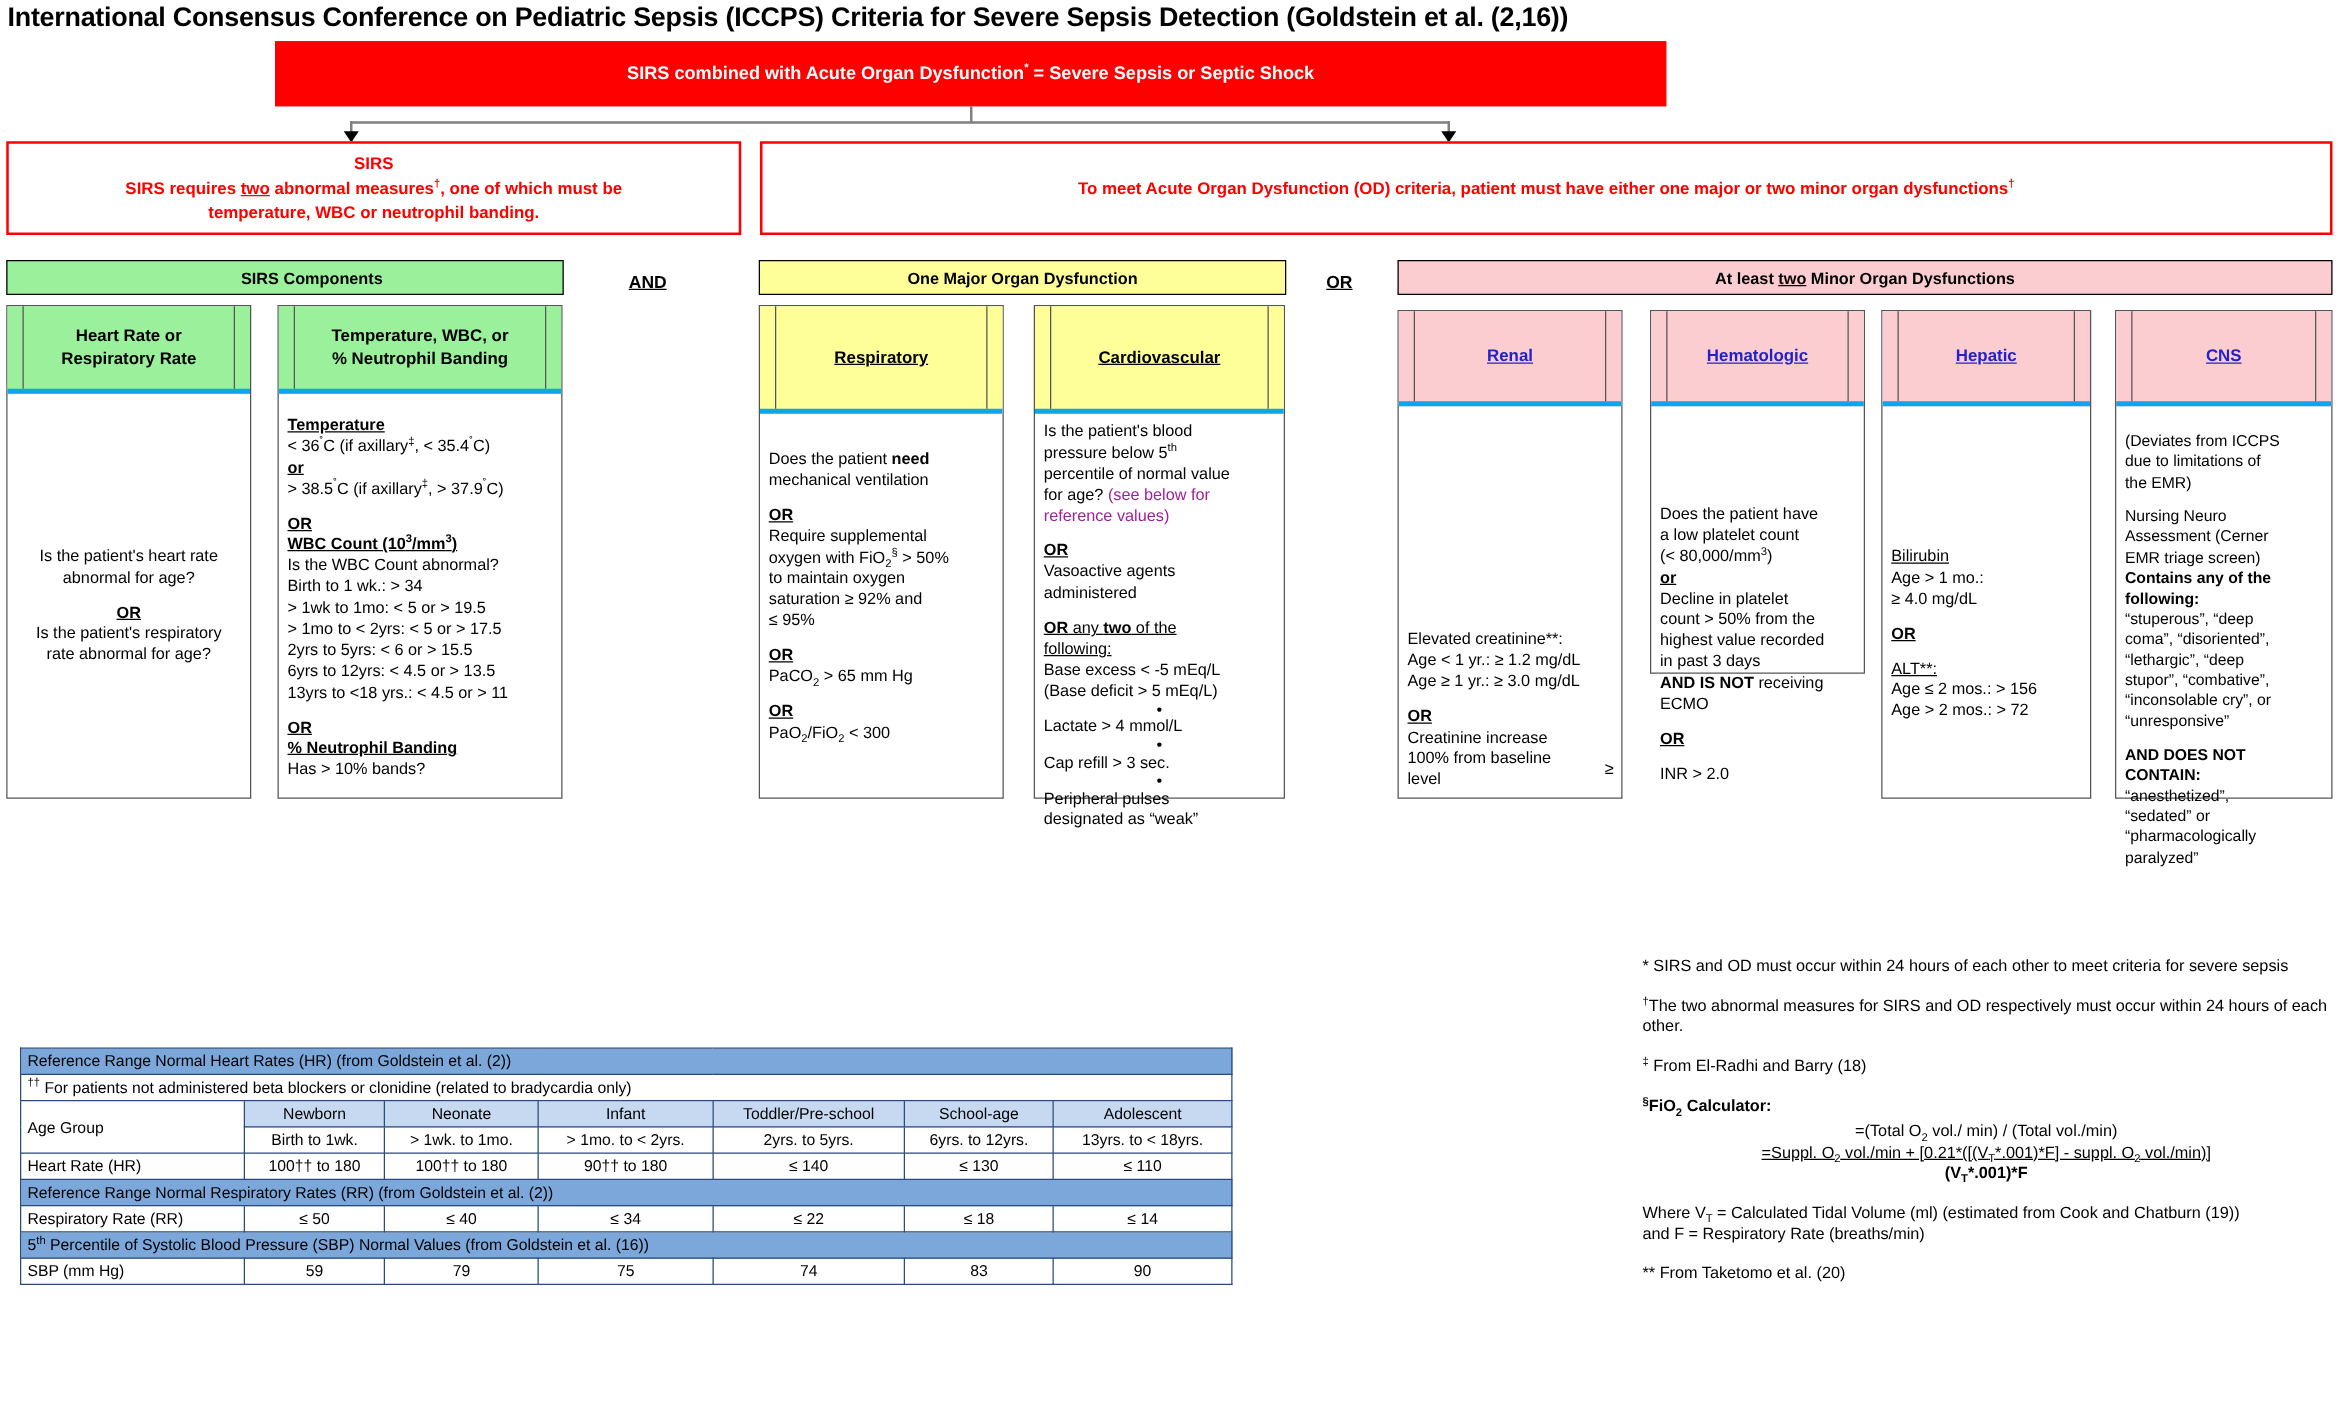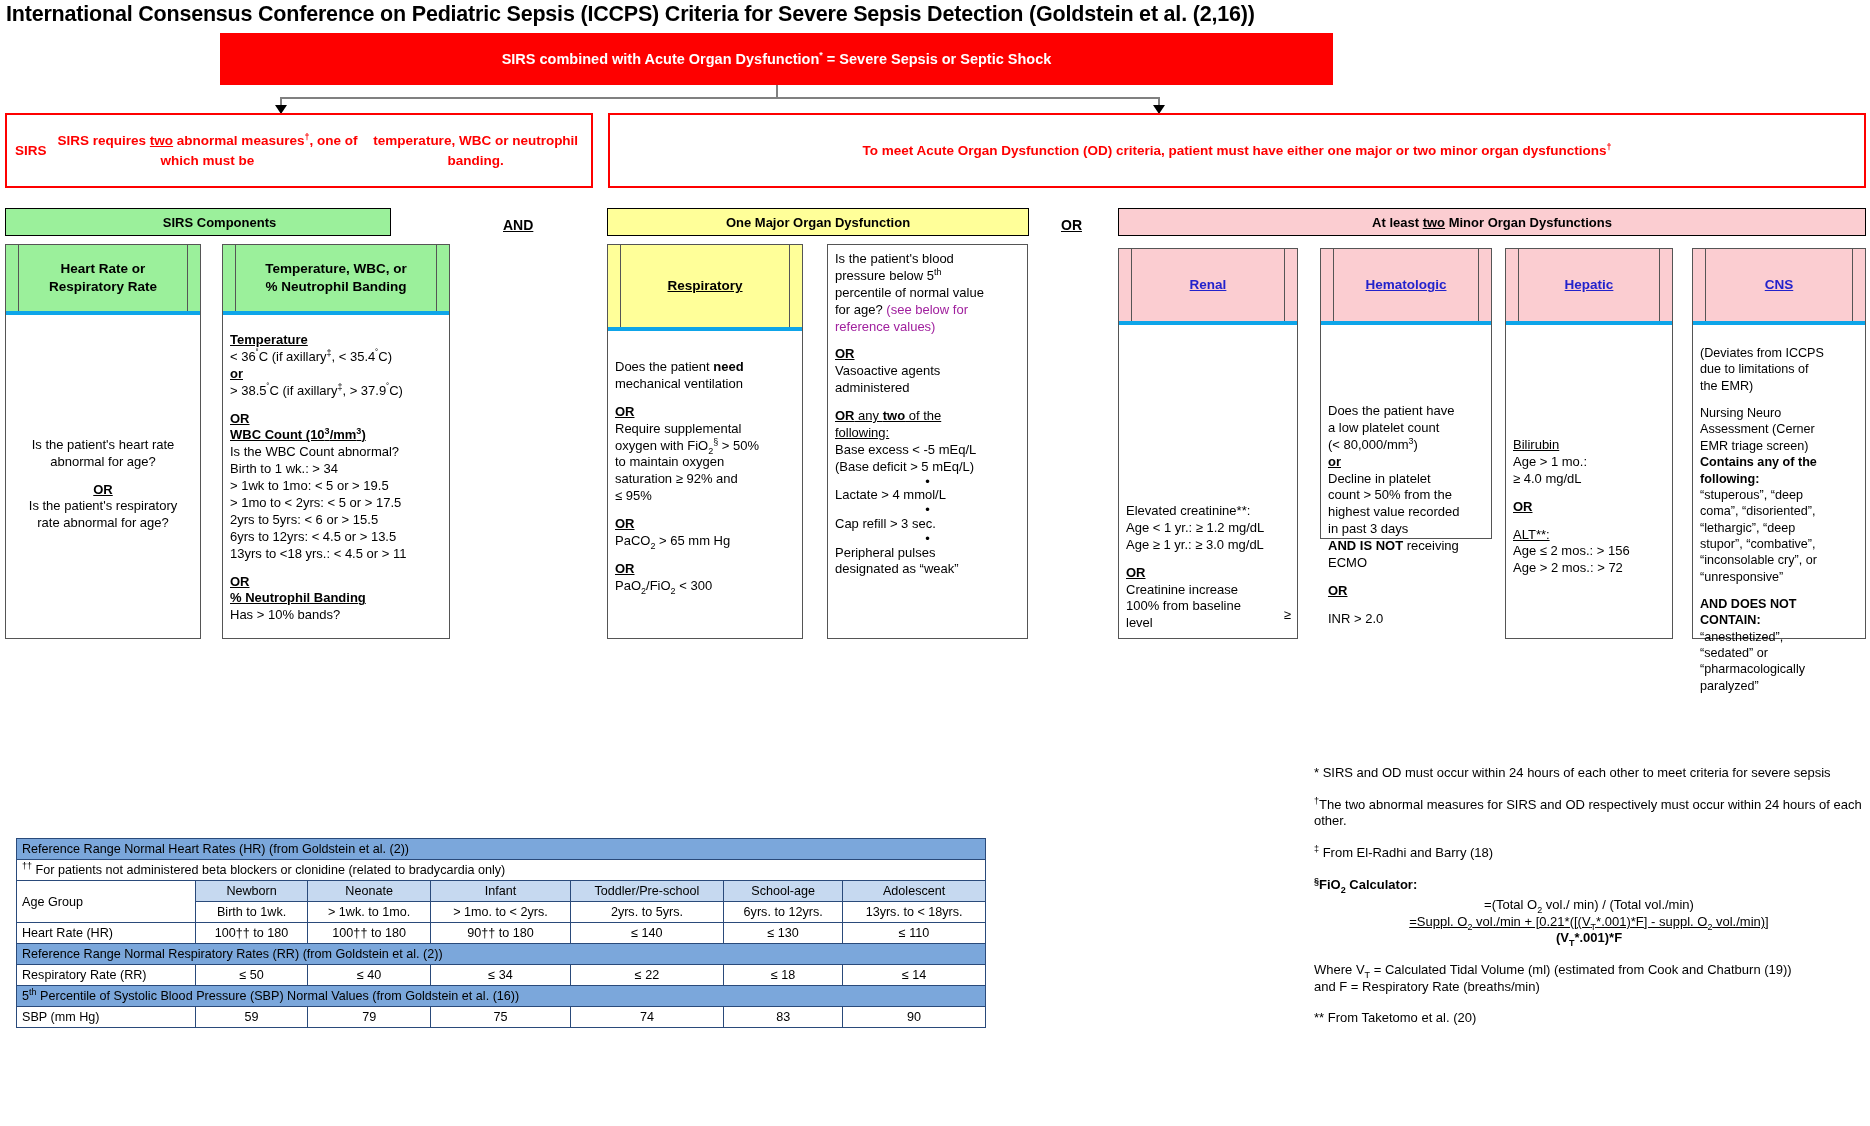--- a/index.html
+++ b/index.html
@@ -34,33 +34,33 @@
   #conn-v2{left:280px;top:97px;width:2px;height:16px;}
   #conn-v3{left:1158px;top:97px;width:2px;height:16px;}
   .arrow{width:0;height:0;border-left:6px solid transparent;border-right:6px solid transparent;border-top:9px solid #000;}
   #arrow1{left:275px;top:105px;}
   #arrow2{left:1153px;top:105px;}
 
   
   .redbox{
     border:2px solid #fe0000;background:#fff;
     color:#fe0000;font-weight:bold;font-size:13.5px;text-align:center;
-    display:flex;flex-direction:row;align-items:center;justify-content:center;
+    display:flex;flex-direction:column;align-items:center;justify-content:center;
     line-height:1.45;padding:4px 8px;
   }
   #sirs-box{left:5px;top:113px;width:588px;height:75px;}
   #od-box{left:608px;top:113px;width:1258px;height:75px;}
   .u{text-decoration:underline;}
 
   
   .sectionbar{
     border:1px solid #000;font-weight:bold;font-size:13px;
     display:flex;align-items:center;justify-content:center;text-align:center;
   }
-  #bar-sirs{left:5px;top:208px;width:386px;height:28px;background:#9bf09b;padding-left:43px;}
+  #bar-sirs{left:5px;top:208px;width:446px;height:28px;background:#9bf09b;padding-left:43px;}
   #bar-major{left:607px;top:208px;width:422px;height:28px;background:#ffff99;}
   #bar-minor{left:1118px;top:208px;width:748px;height:28px;background:#fbcdd1;}
 
   .conj{font-weight:bold;font-size:14px;text-decoration:underline;}
   #conj-and{left:503px;top:217px;}
   #conj-or{left:1061px;top:217px;}
 
   
   .card{border:1px solid #555;background:#fff;}
   .card .hd{
@@ -243,20 +243,25 @@
     <div class="sp"></div>
     <div class="bu">OR</div>
     <div><span>PaCO</span><sub>2</sub><span> &gt; 65 mm Hg</span></div>
     <div class="sp"></div>
     <div class="bu">OR</div>
     <div><span>PaO</span><sub>2</sub><span>/FiO</span><sub>2</sub><span> &lt; 300</span></div>
   </div>
 </div>
 
 <div class="abs card" id="card-cardio">
+  <div class="hd yellow">
+    <span class="vr l"></span>
+    <span class="vr r"></span>
+    <span class="lbl">Cardiovascular</span>
+  </div>
   <div class="bd">
     <div>Is the patient's blood</div>
     <div><span>pressure  below 5</span><sup>th</sup></div>
     <div>percentile of normal value</div>
     <div><span>for age? </span><span class="purple">(see below for</span></div>
     <div class="purple">reference values)</div>
     <div class="sp"></div>
     <div class="bu">OR</div>
     <div>Vasoactive agents</div>
     <div>administered</div>

